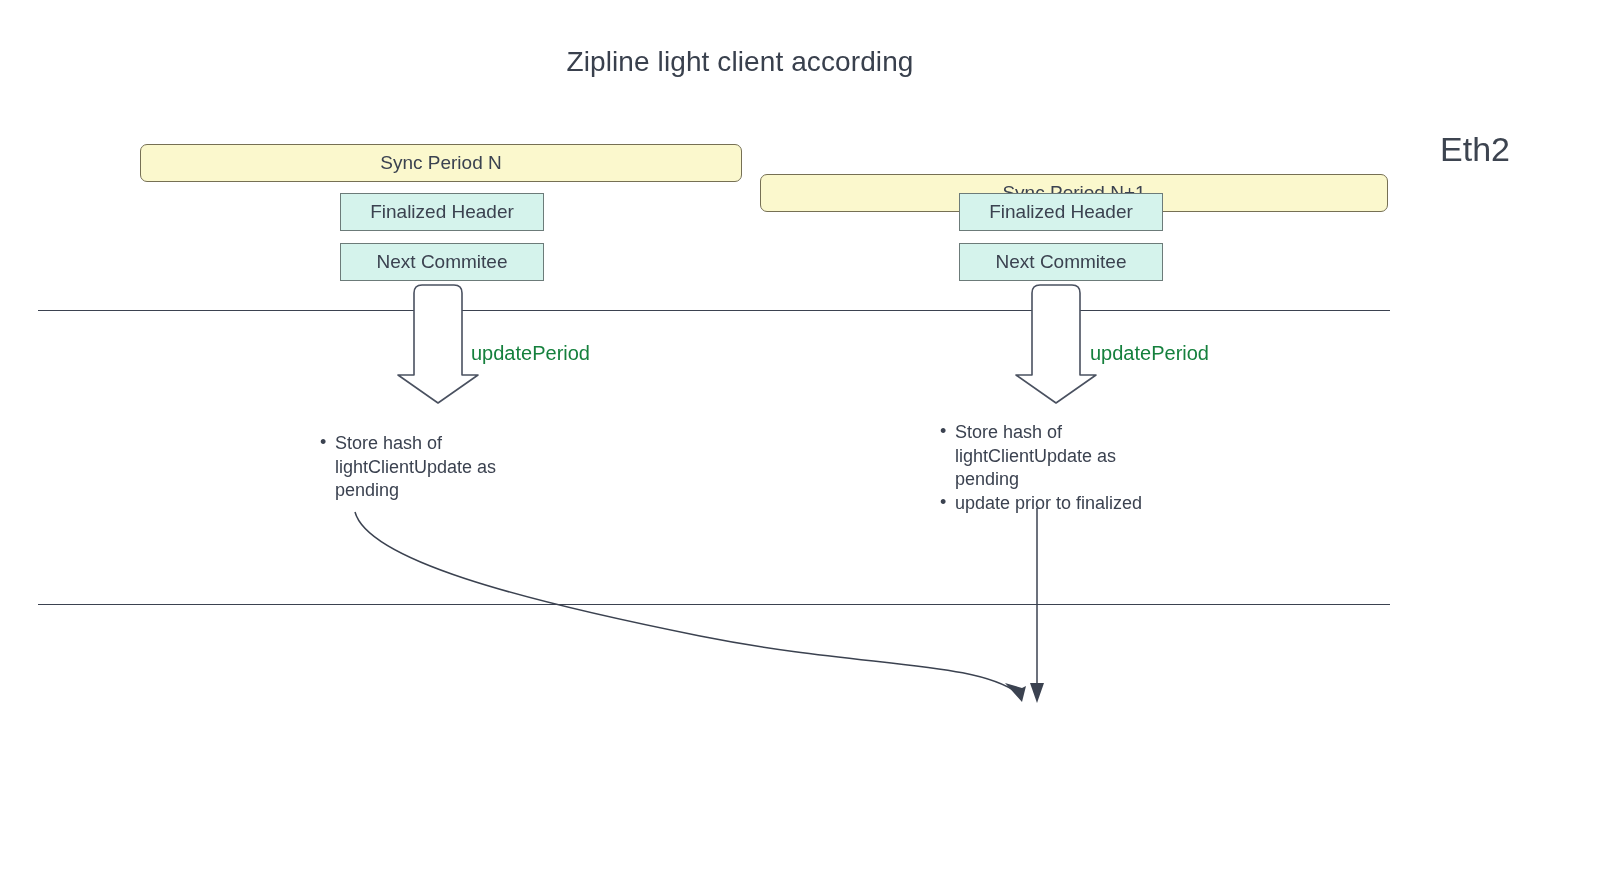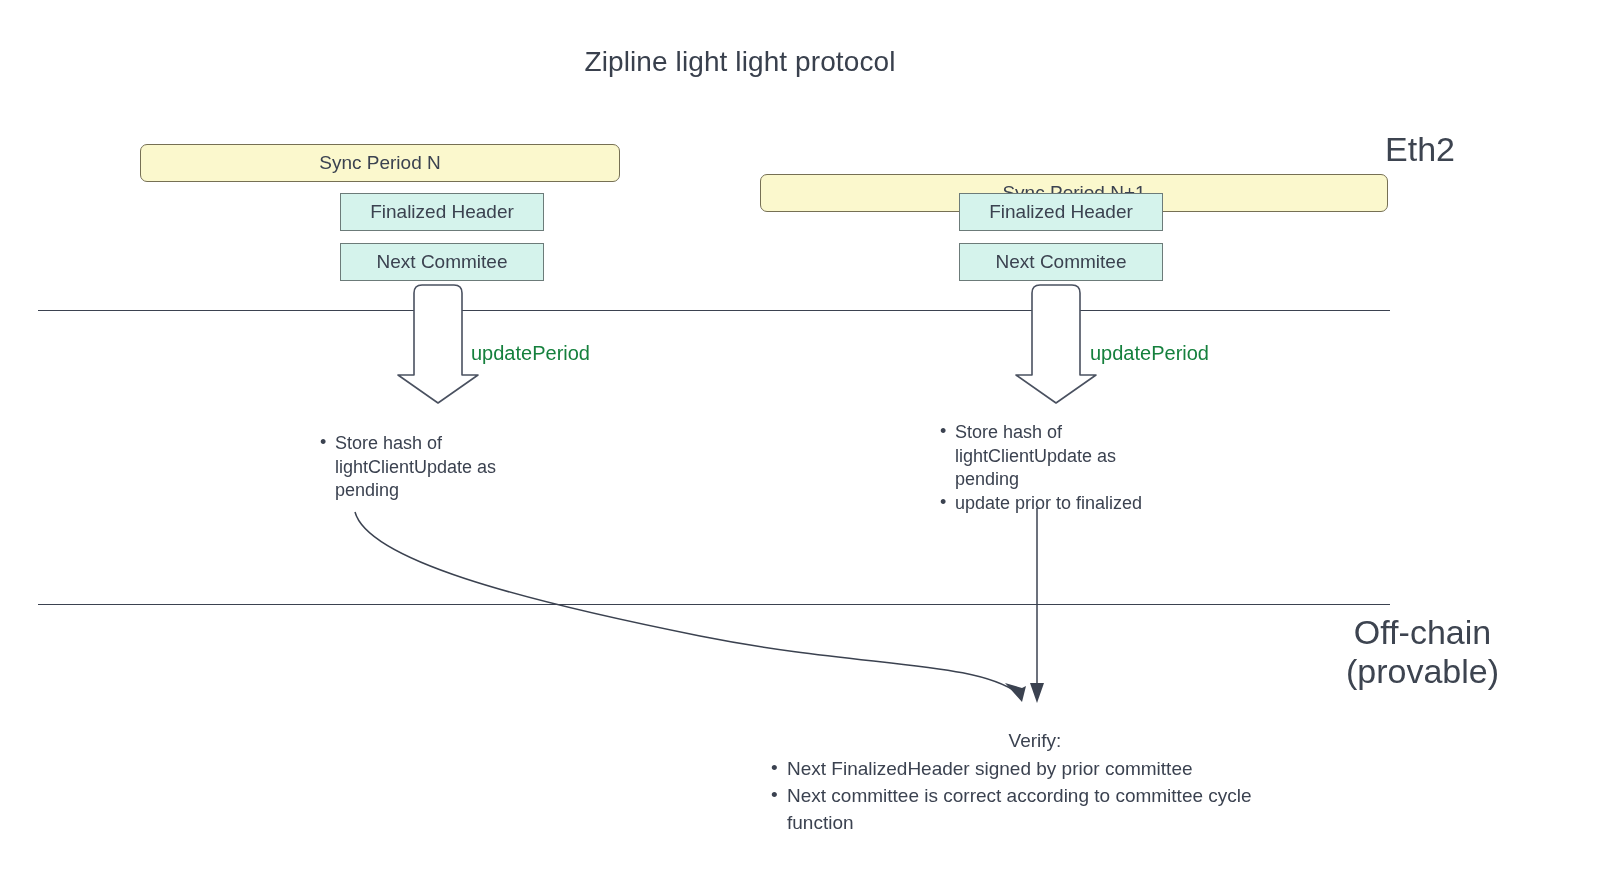--- a/index.html
+++ b/index.html
@@ -33,21 +33,21 @@
     letter-spacing: 0.1px;
     white-space: nowrap;
   }
 
   
   .lane-label {
     position: absolute;
     font-size: 34px;
     color: #3d4450;
     line-height: 1.16;
-    text-align: center;
+    text-align: right;
     white-space: pre-line;
   }
   #lane-eth2   { left: 1330px; top: 130px;  width: 180px; }
   #lane-evm    { left: 1330px; top: 329px;  width: 180px; }
   #lane-off    { left: 1300px; top: 613px;  width: 245px; }
 
   
   .divider {
     position: absolute;
     height: 0;
@@ -63,21 +63,21 @@
     background: #fbf8cd;
     border: 1.4px solid #767054;
     border-radius: 7px;
     display: flex;
     align-items: center;
     justify-content: center;
     font-size: 19px;
     color: #3b4250;
     box-sizing: border-box;
   }
-  #sync-period-n    { left: 140px; top: 144px; width: 480px; }
+  #sync-period-n    { left: 140px; top: 144px; width: 602px; }
   #sync-period-n1   { left: 760px; top: 144px; width: 628px; margin-top: 30px; }
 
   
   .sub-box {
     position: absolute;
     height: 38px;
     background: #d5f3ec;
     border: 1.4px solid #6c7b79;
     border-radius: 0;
     display: flex;
@@ -179,28 +179,26 @@
     width: 1620px;
     height: 894px;
     pointer-events: none;
   }
 </style>
 </head>
 <body>
 
 <div id="canvas">
 
-  <div class="diagram-title">Zipline light light protocol</div>
+  <div class="diagram-title">Zipline light client according</div>
 
   <div class="divider" id="divider-eth2-evm"></div>
   <div class="divider" id="divider-evm-off"></div>
 
   <div class="lane-label" id="lane-eth2">Eth2</div>
-  <div class="lane-label" id="lane-off">Off-chain
-(provable)</div>
 
   <div class="sync-period" id="sync-period-n">Sync Period N</div>
   <div class="sub-box" id="finalized-header-n">Finalized Header</div>
   <div class="sub-box" id="next-commitee-n">Next Commitee</div>
 
   <div class="sync-period" id="sync-period-n1">Sync Period N+1</div>
   <div class="sub-box" id="finalized-header-n1">Finalized Header</div>
   <div class="sub-box" id="next-commitee-n1">Next Commitee</div>
 
   <svg class="block-arrow" id="block-arrow-left" viewBox="0 0 84 122">
@@ -229,21 +227,14 @@
 
   <svg id="connectors" viewBox="0 0 1620 894">
 
     <path d="M355 512 C 368 560, 520 600, 700 636 C 860 668, 975 660, 1019 694" fill="none" stroke="#3b4250" stroke-width="1.5"></path>
     <polygon points="1022,702 1005,683 1022,688 1026,686" fill="#3b4250"></polygon>
 
     <line x1="1037" y1="508" x2="1037" y2="688" stroke="#3b4250" stroke-width="1.5"></line>
     <polygon points="1037,703 1030,683 1044,683" fill="#3b4250"></polygon>
   </svg>
 
-  <div id="verify-block">
-    <div id="verify-heading">Verify:</div>
-    <ul>
-      <li>Next FinalizedHeader signed by prior committee</li>
-      <li>Next committee is correct according to committee cycle function</li>
-    </ul>
-  </div>
 
 </div>
 
 </body></html>

